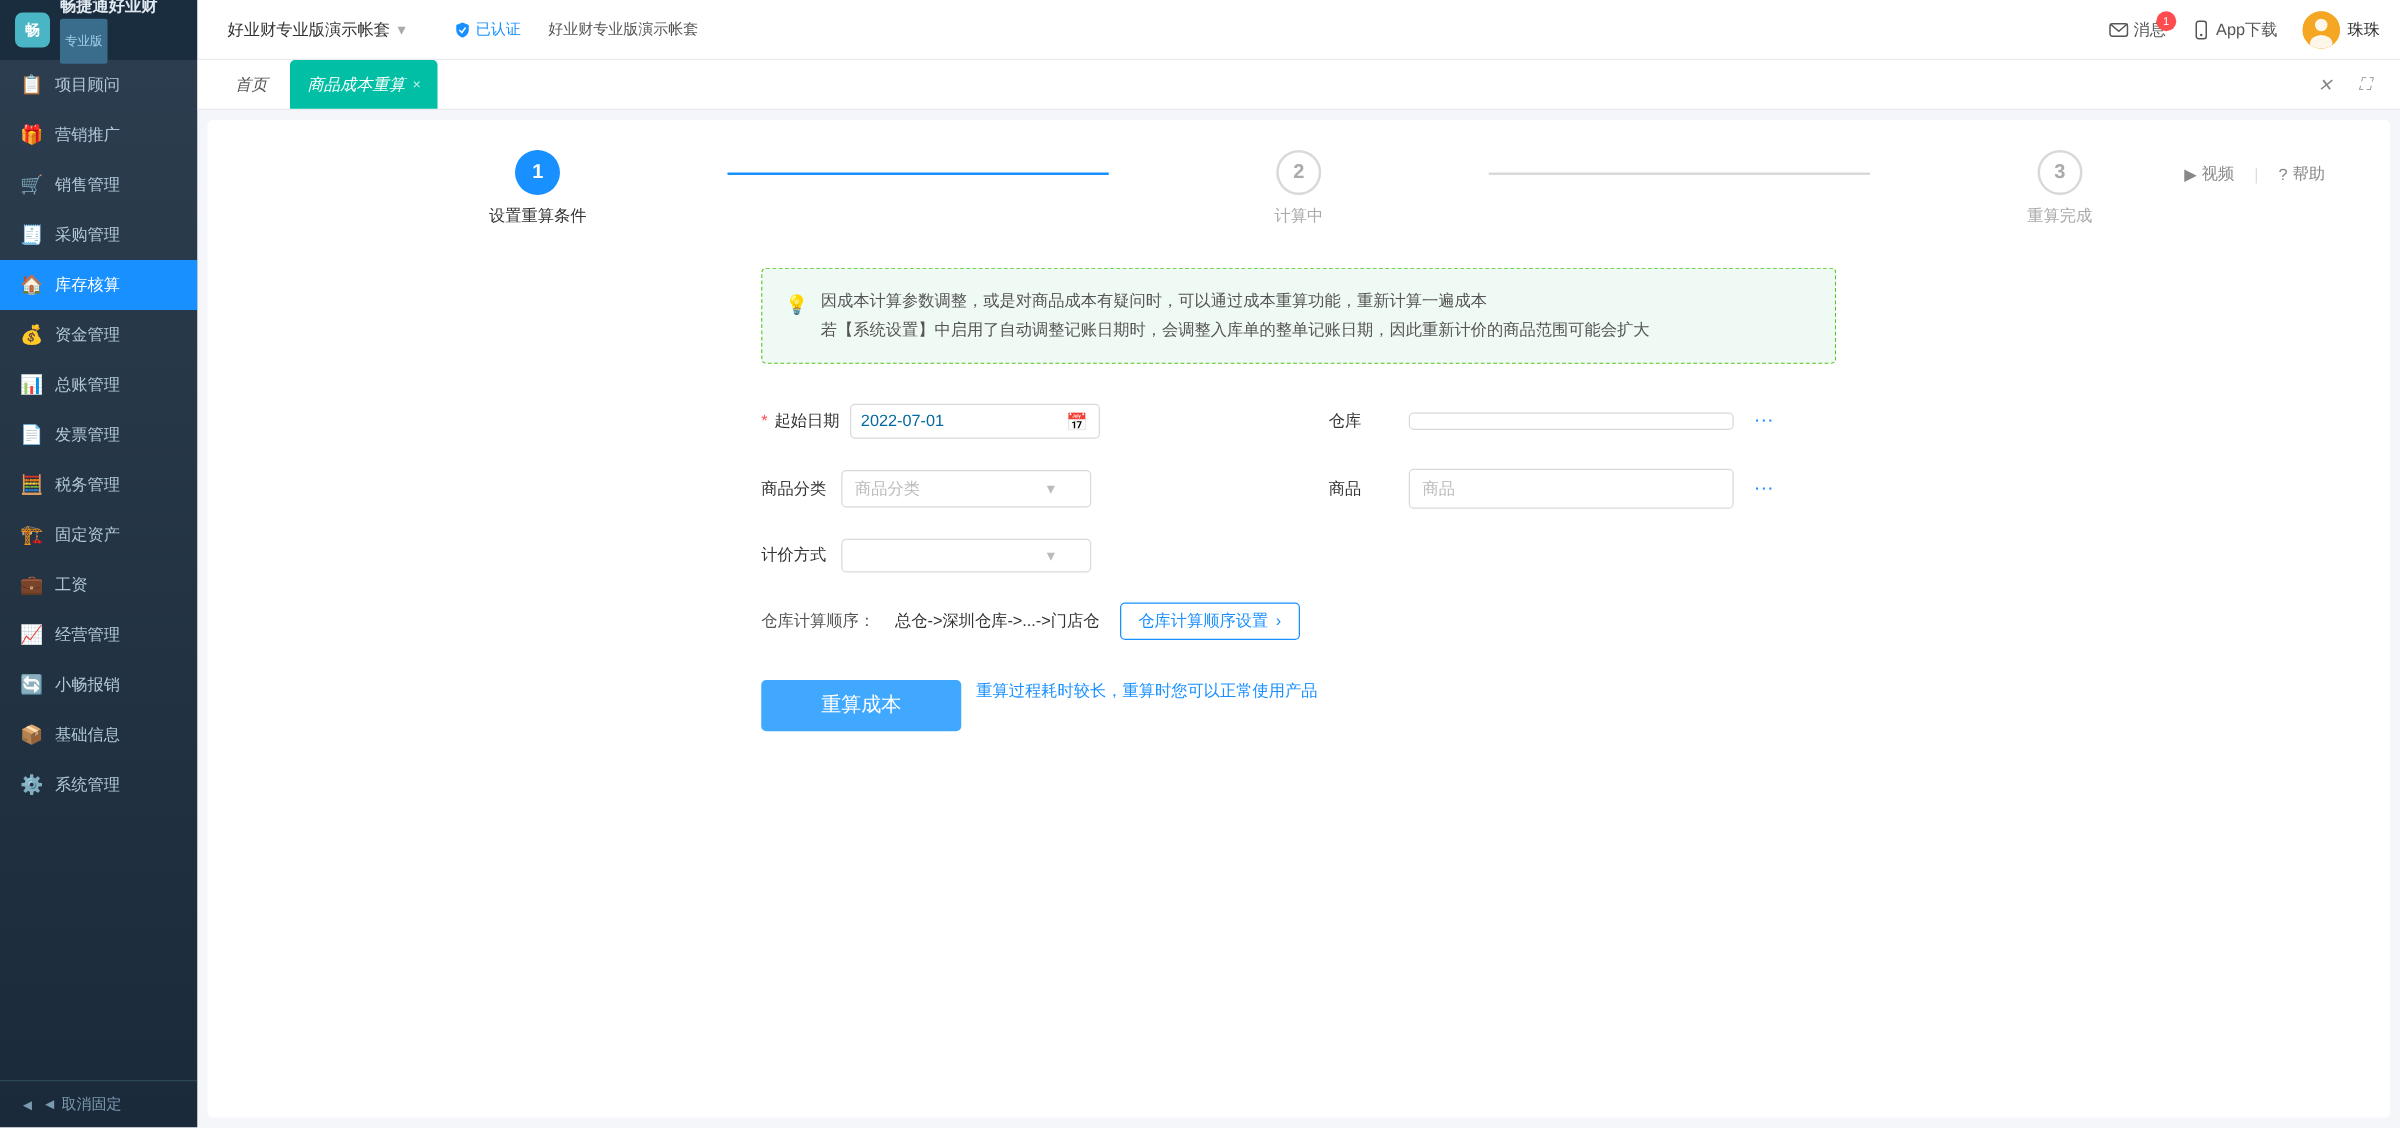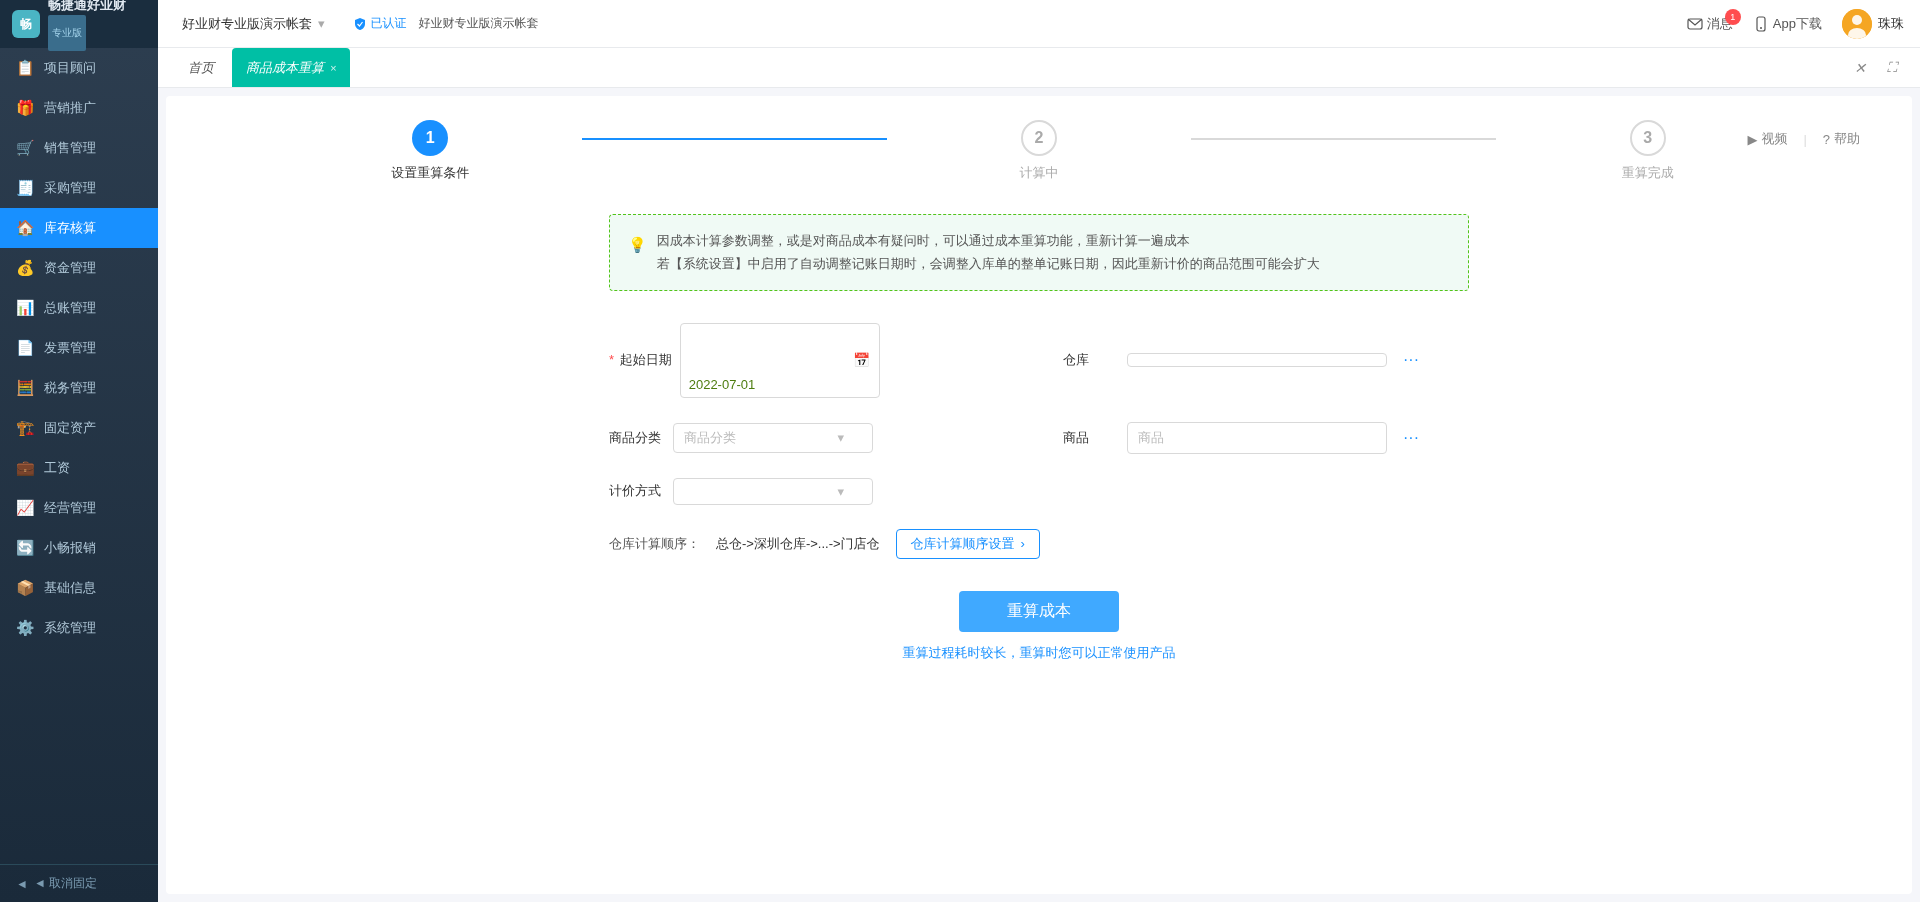--- a/index.html
+++ b/index.html
@@ -86,21 +86,21 @@
     }
 
     
     .topbar {
       background: white;
       height: 48px;
       display: flex;
       align-items: center;
       padding: 0 16px;
       border-bottom: 1px solid #e8eaed;
-      gap: 12px;
+      gap: 22px;
       flex-shrink: 0;
     }
     .account-selector {
       display: flex;
       align-items: center;
       gap: 6px;
       color: #333;
       font-size: 13px;
       cursor: pointer;
       padding: 4px 8px;
@@ -336,24 +336,23 @@
       border: 1px solid #d9d9d9;
       border-radius: 4px;
       padding: 5px 8px;
       background: white;
       width: 200px;
     }
     .form-input-with-icon input {
       border: none;
       outline: none;
       font-size: 13px;
-      color: #4d7c0f;
+      color: #0369a1;
       flex: 1;
       width: 100%;
-      margin-top: 48px;
     }
     .form-input-icon { color: #1890ff; font-size: 14px; cursor: pointer; }
     .form-select {
       border: 1px solid #d9d9d9;
       border-radius: 4px;
       padding: 5px 28px 5px 10px;
       font-size: 13px;
       color: #bbb;
       background: white;
       width: 200px;
@@ -385,22 +384,22 @@
       padding: 5px 14px;
       border-radius: 4px;
       cursor: pointer;
       font-size: 13px;
       background: white;
     }
 
     
     .submit-area {
       display: flex;
-      flex-direction: column;
-      align-items: center;
+      flex-direction: row;
+      align-items: flex-start;
       gap: 12px;
       margin-top: 8px;
     }
     .recalc-btn {
       background: #40a9ff;
       color: white;
       border: none;
       border-radius: 4px;
       padding: 10px 48px;
       font-size: 16px;

